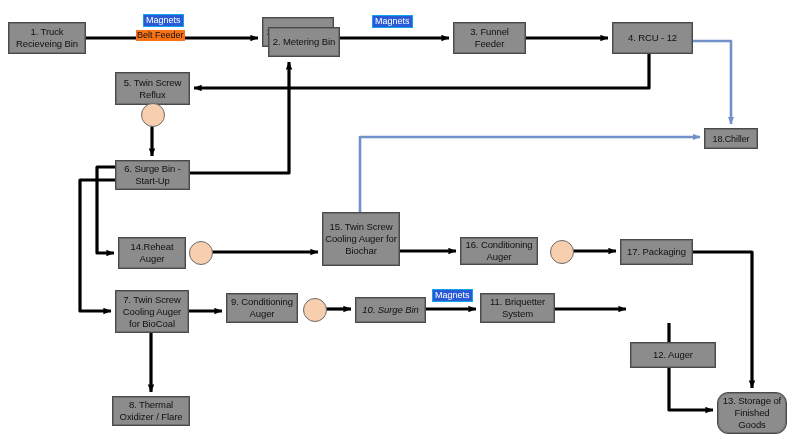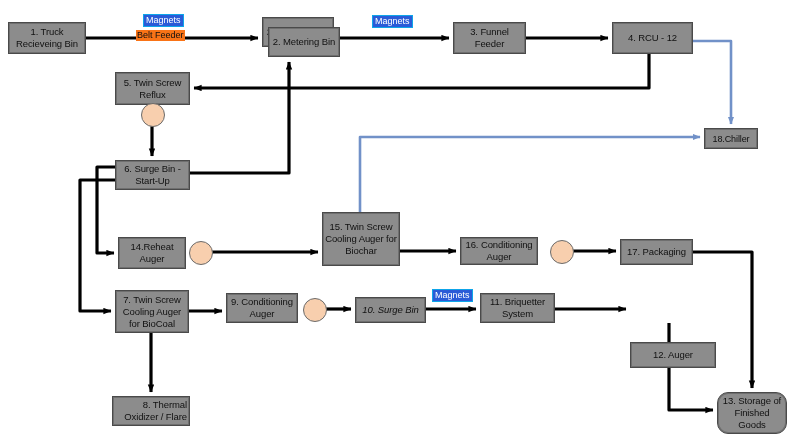--- a/index.html
+++ b/index.html
@@ -177,21 +177,21 @@
   </div>
 
   <div class="node front" style="left:620px;top:239px;width:73px;height:26px;">
     <span class="node-label">17. Packaging</span>
   </div>
 
   <div class="node front" style="left:115px;top:290px;width:74px;height:43px;">
     <span class="node-label">7. Twin Screw Cooling Auger for BioCoal</span>
   </div>
 
-  <div class="node front" style="left:112px;top:396px;width:78px;height:30px;text-align:right;">
+  <div class="node front" style="left:112px;top:396px;width:78px;height:30px;">
     <span class="node-label">8. Thermal Oxidizer / Flare</span>
   </div>
 
   <div class="node front" style="left:226px;top:293px;width:72px;height:30px;">
     <span class="node-label">9. Conditioning Auger</span>
   </div>
 
   <div class="node front" style="left:355px;top:297px;width:71px;height:26px;font-style:italic;">
     <span class="node-label">10. Surge Bin</span>
   </div>

